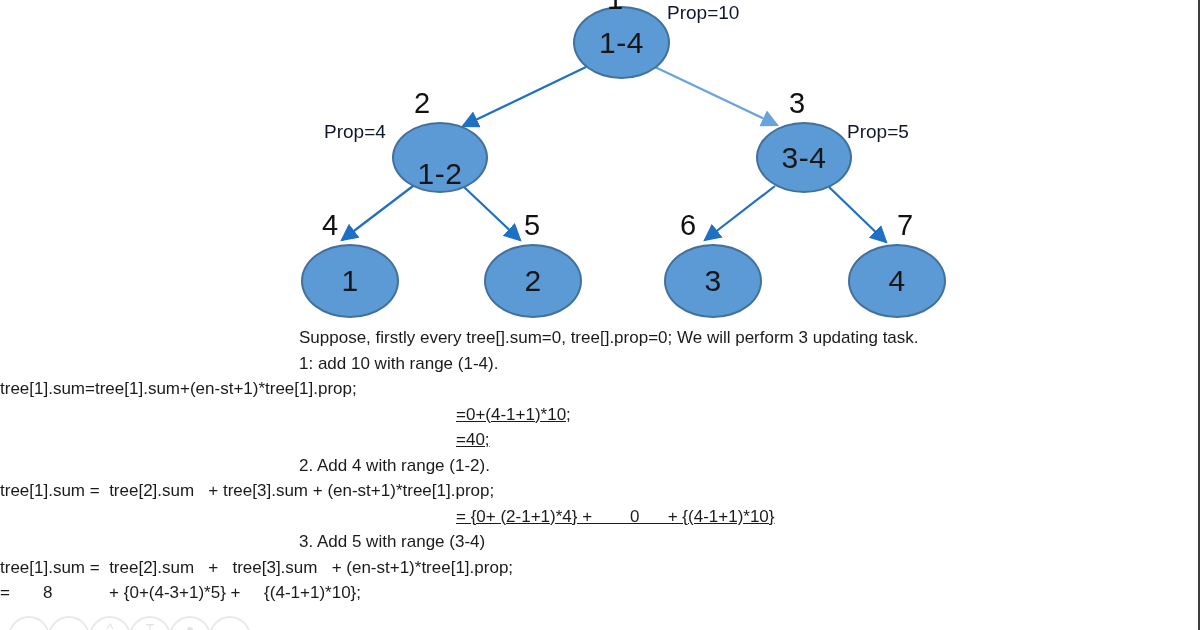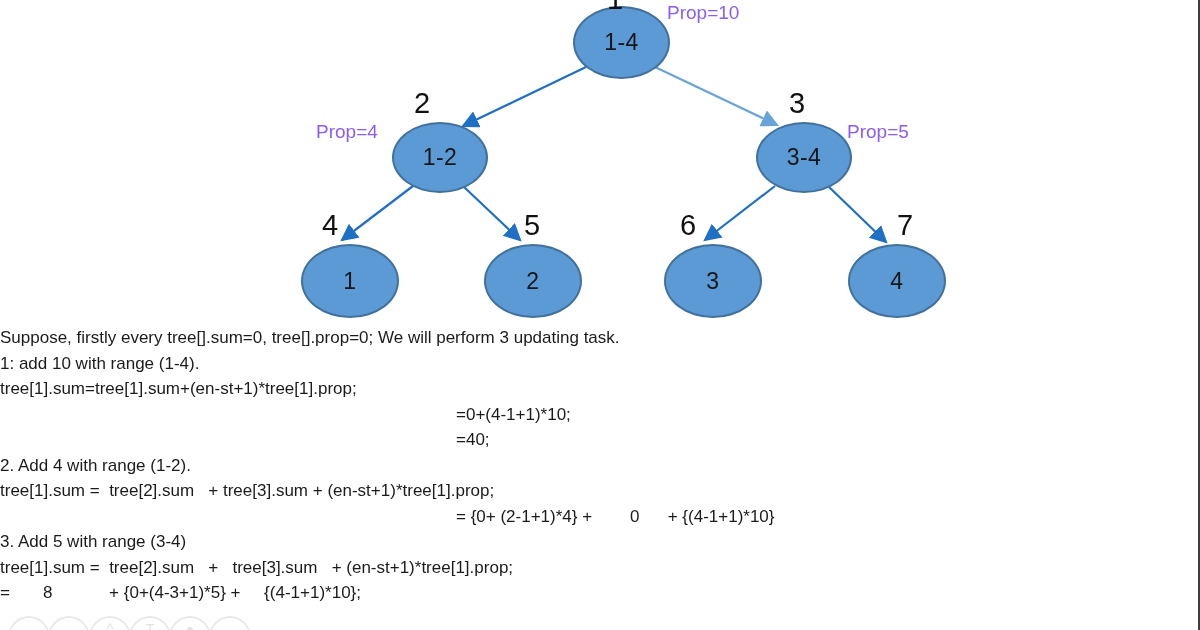--- a/index.html
+++ b/index.html
@@ -9,51 +9,51 @@
   
   #edges{position:absolute;left:0;top:0;width:1200px;height:630px;}
   .edge{stroke:var(--arrow);stroke-width:2.2px;}
   .edge.light{stroke:var(--arrow-light);}
   #head-dark path{fill:var(--arrow);}
   #head-light path{fill:var(--arrow-light);}
 
   
   .node{position:absolute;border-radius:50%;background:var(--node-fill);
         border:2px solid var(--node-border);display:flex;align-items:center;justify-content:center;}
-  .node-label{font-size:23px;color:#161616;letter-spacing:0.5px;}
+  .node-label{font-size:30px;color:#161616;letter-spacing:0.5px;}
   .n-root{left:573px;top:6px;width:93px;height:69px;}
-  .n-left{left:392px;top:122px;width:92px;height:67px;}
+  .n-left{left:392px;top:122px;width:92px;height:67px;align-items:flex-end;}
   .n-right{left:756px;top:122px;width:92px;height:67px;}
   .n-l1{left:301px;top:244px;width:94px;height:70px;}
   .n-l2{left:484px;top:244px;width:94px;height:70px;}
   .n-l3{left:664px;top:244px;width:94px;height:70px;}
   .n-l4{left:848px;top:244px;width:94px;height:70px;}
 
   
   .idx{position:absolute;font-size:29px;color:#111;}
   .idx-root{left:607px;top:-17px;}
   .idx-2{left:414px;top:87px;}
   .idx-3{left:789px;top:87px;}
   .idx-4{left:322px;top:209px;}
   .idx-5{left:524px;top:209px;}
   .idx-6{left:680px;top:209px;}
   .idx-7{left:897px;top:209px;}
 
   
-  .prop{position:absolute;font-size:19px;color:#8b5cf6;}
+  .prop{position:absolute;font-size:19px;color:#0f172a;}
   .prop-root{left:667px;top:2px;}
-  .prop-left{left:316px;top:121px;}
+  .prop-left{left:324px;top:121px;}
   .prop-right{left:847px;top:121px;}
 
   
   #notes{position:absolute;left:0;top:325px;width:1200px;color:#1b1b1b;}
   .nline{white-space:pre;font-size:17px;line-height:25.5px;height:25.5px;}
-  .ind0{}
+  .ind0{padding-left:299px;}
   .ind1{}
-  .ind2{padding-left:456px;}
+  .ind2{padding-left:456px;text-decoration:underline;}
   .ind3{}
 
   
   .fcircle{position:absolute;top:616px;width:38px;height:38px;border:2px solid #e9e9e9;
            border-radius:50%;display:flex;align-items:flex-start;justify-content:center;}
   .fglyph{color:#e2e2e2;font-size:14px;padding-top:3px;}
   .fc-0{left:8px;}.fc-1{left:48px;}.fc-2{left:89px;}.fc-3{left:129px;}.fc-4{left:169px;}.fc-5{left:209px;}
 
   
   #right-edge{position:absolute;right:0;top:0;width:2px;height:630px;background:#3d3d3d;}

